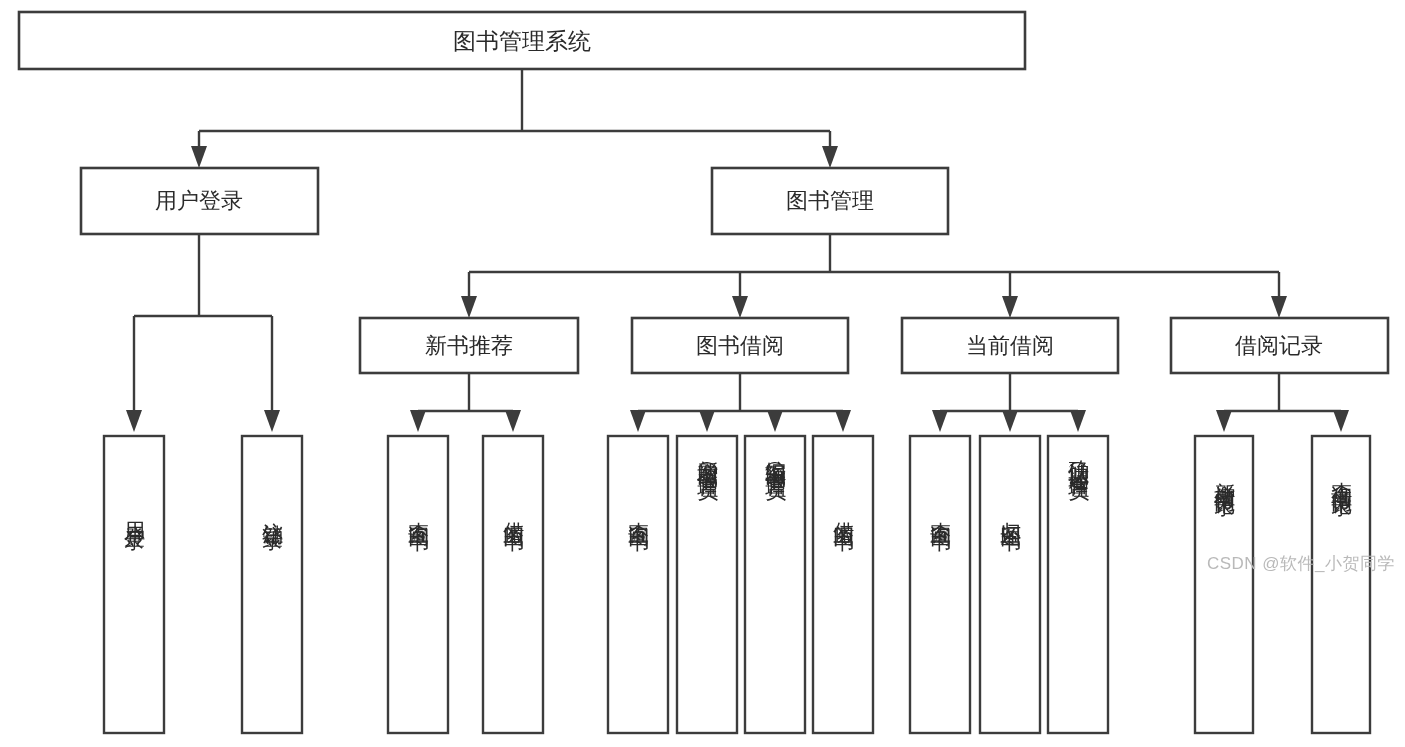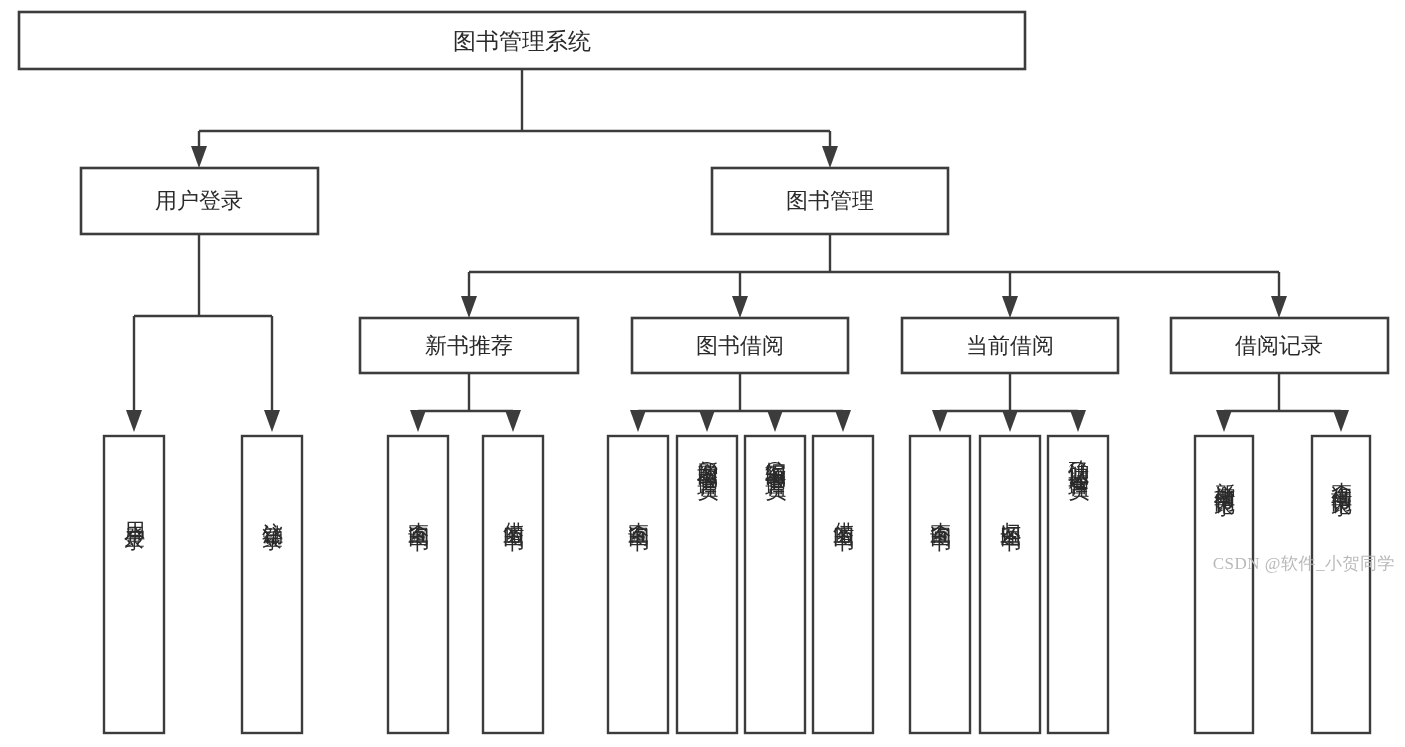--- a/index.html
+++ b/index.html
@@ -68,21 +68,21 @@
     font-size: 21px;
     line-height: 1.22;
     letter-spacing: 3px;
     color: #2a2a2a;
     white-space: nowrap;
   }
   .watermark {
     position: absolute;
     right: 10px;
     bottom: 6px;
-    font-family: Liberation Serif, serif;
+    font-family: Liberation Sans, sans-serif;
     font-size: 17px;
     color: #b9b9b9;
     letter-spacing: 0.5px;
     white-space: nowrap;
   }
 </style>
 </head>
 <body>
 
 <div id="diagram-root">

